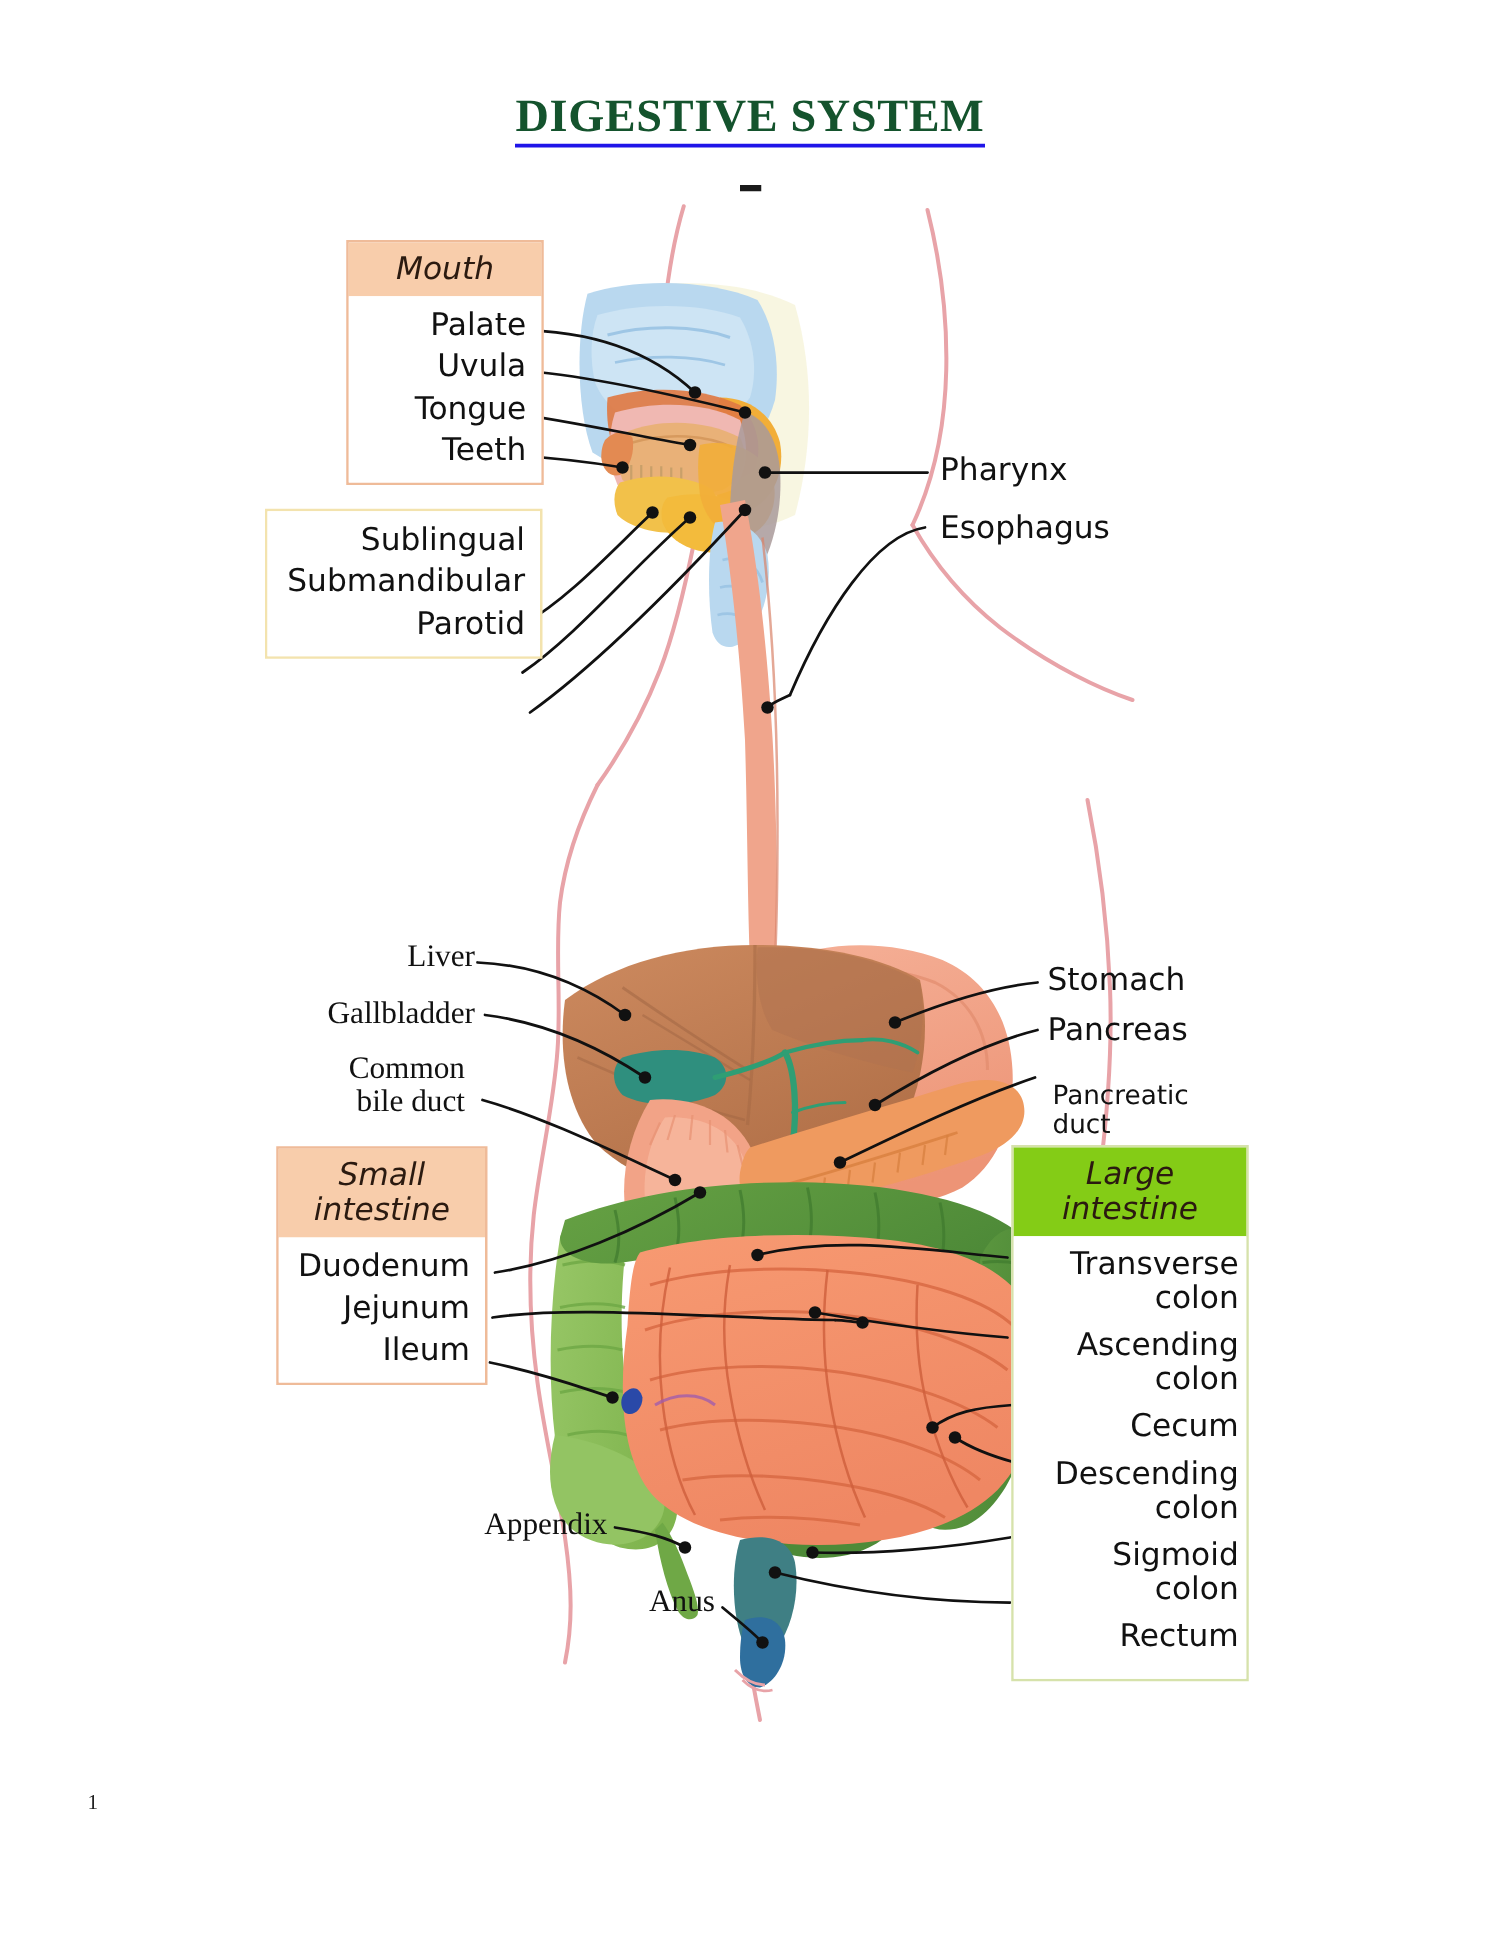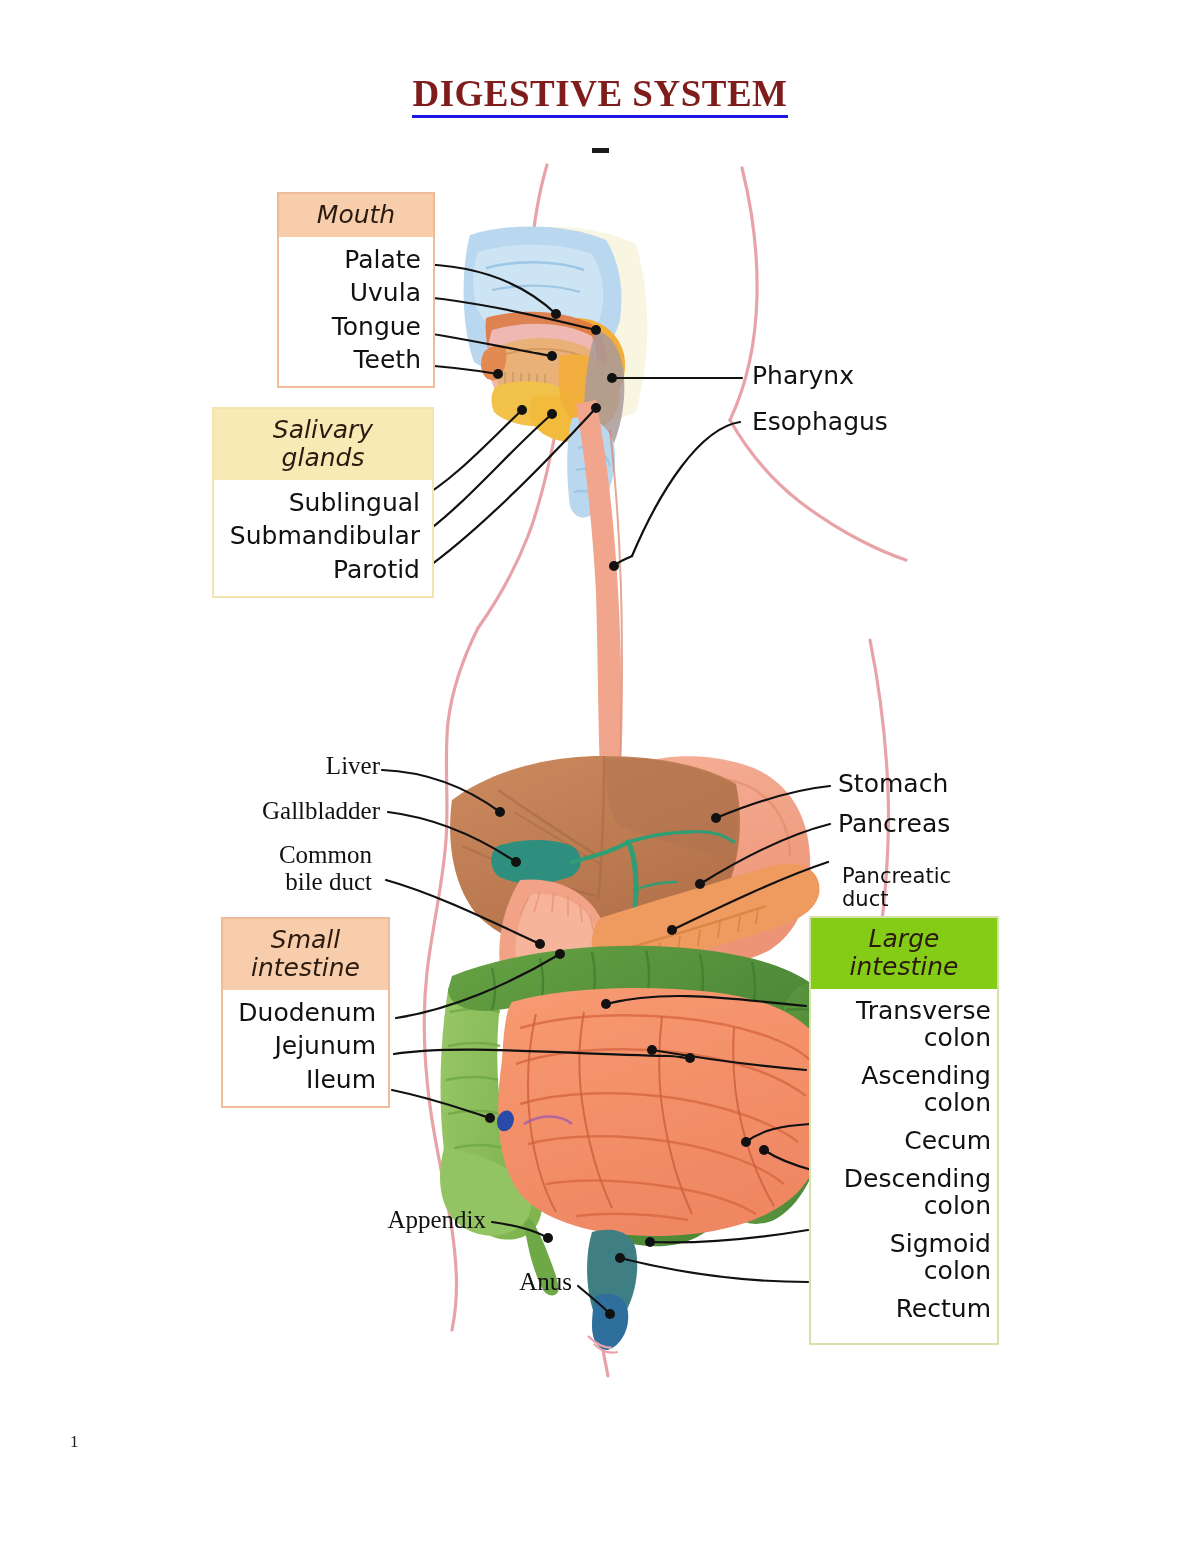--- a/index.html
+++ b/index.html
@@ -9,21 +9,21 @@
     font-family:"DejaVu Sans","Liberation Sans",sans-serif;
     color:#1a1a1a;
   }
   #page{position:absolute;inset:0;background:#fff;}
 
   
   .title{
     position:absolute;left:0;top:72px;width:1200px;text-align:center;
     font-family:"Liberation Serif","DejaVu Serif",serif;
     font-weight:bold;font-size:37px;letter-spacing:.5px;
-    color:#7f1d1d;
+    color:#14532d;
   }
   .title span{
     border-bottom:3px solid #1f15e8;padding-bottom:1px;
   }
   .title-dash{
     position:absolute;left:592px;top:148px;width:17px;height:5px;background:#1a1a1a;
   }
   .pagenum{
     position:absolute;left:70px;top:1432px;
     font-family:"Liberation Serif","DejaVu Serif",serif;
@@ -404,24 +404,20 @@
     <div class="hdr">Mouth</div>
     <div class="body">
       <div class="li">Palate</div>
       <div class="li">Uvula</div>
       <div class="li">Tongue</div>
       <div class="li">Teeth</div>
     </div>
   </div>
 
   <div class="box" id="box-salivary">
-    <div class="hdr">
-      <div>Salivary</div>
-      <div>glands</div>
-    </div>
     <div class="body">
       <div class="li">Sublingual</div>
       <div class="li">Submandibular</div>
       <div class="li">Parotid</div>
     </div>
   </div>
 
   <div class="box" id="box-small">
     <div class="hdr">
       <div>Small</div>

